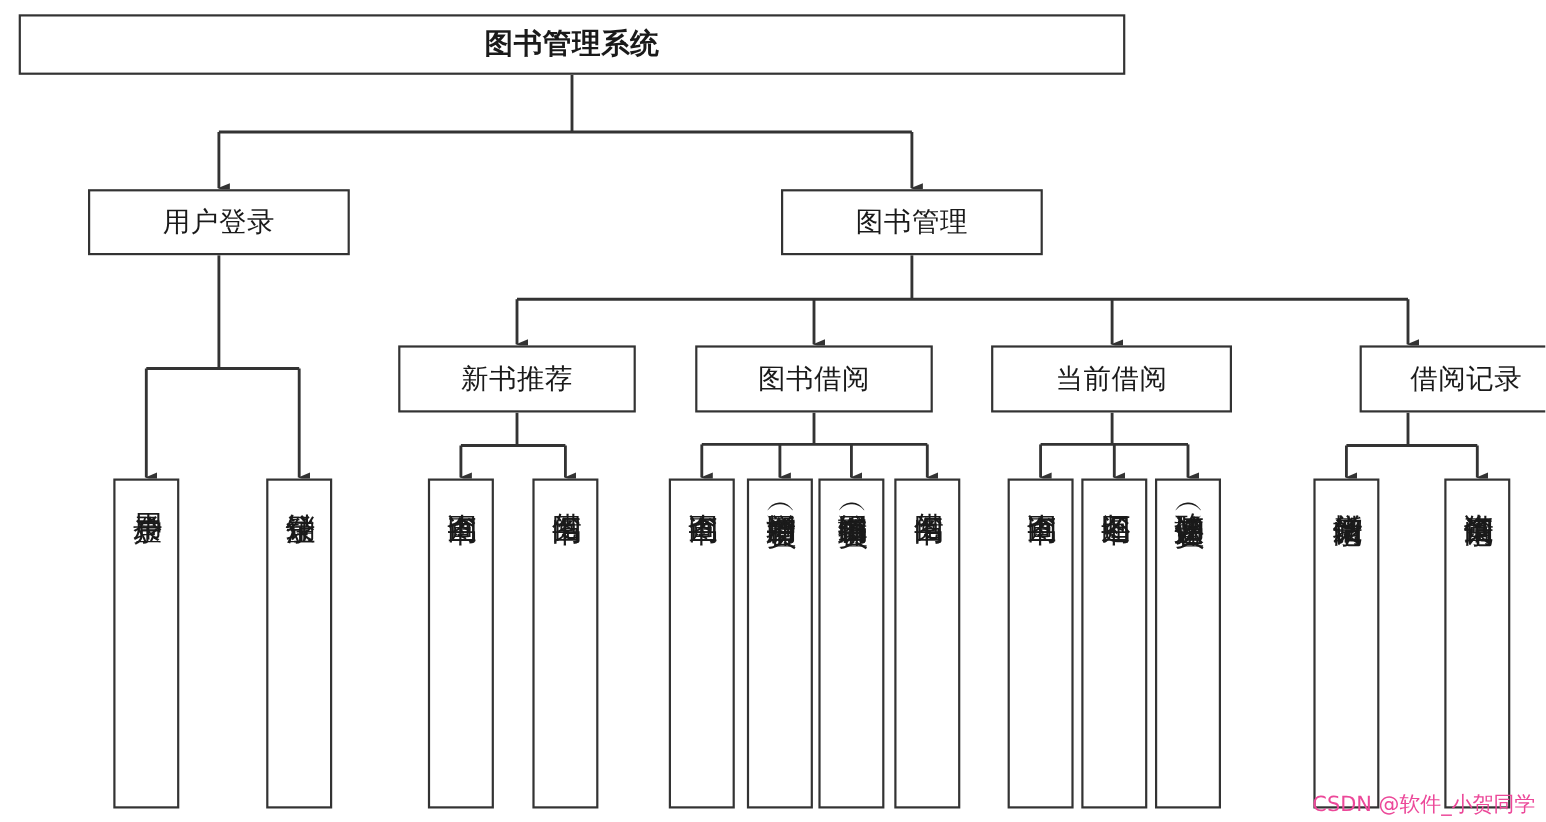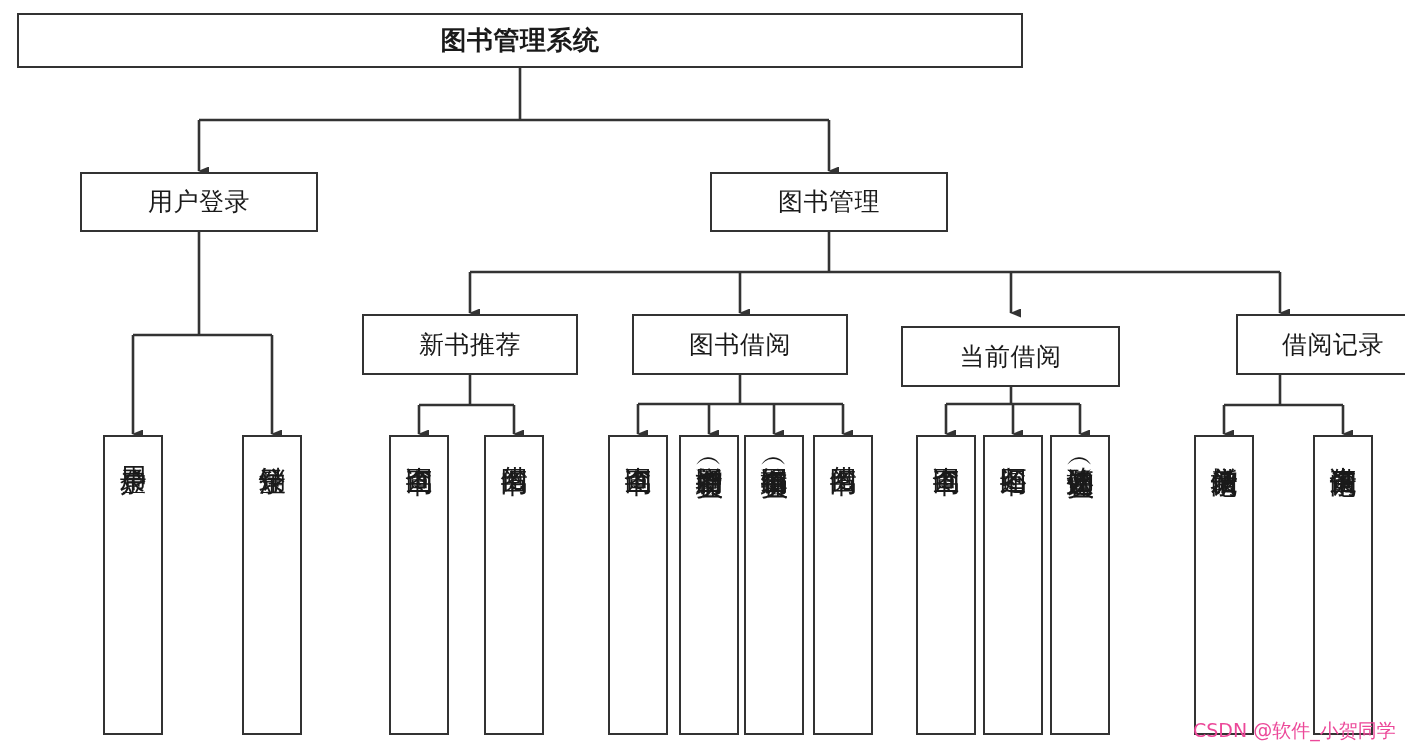--- a/index.html
+++ b/index.html
@@ -109,21 +109,21 @@
       </g>
   </svg>
 
   <div class="node root horiz" style="left: 17px; top: 13px; width: 1006px; height: 55px; font-weight: bold;">图书管理系统</div>
 
   <div class="node horiz" style="left: 80px; top: 172px; width: 238px; height: 60px;">用户登录</div>
   <div class="node horiz" style="left: 710px; top: 172px; width: 238px; height: 60px;">图书管理</div>
 
   <div class="node horiz" style="left: 632px; top: 314px; width: 216px; height: 61px;">图书借阅</div>
   <div class="node horiz" style="left: 362px; top: 314px; width: 216px; height: 61px;">新书推荐</div>
-  <div class="node horiz" style="left: 901px; top: 314px; width: 219px; height: 61px; margin-top: 12px;">当前借阅</div>
+  <div class="node horiz" style="left: 901px; top: 314px; width: 219px; height: 61px;">当前借阅</div>
   <div class="node horiz" style="left: 1236px; top: 314px; width: 194px; height: 61px; text-align: right;">借阅记录</div>
 
   <div class="node vert" style="left: 103px; top: 435px; width: 60px; height: 300px;">
     <span class="vert-text">用户登录</span>
   </div>
   <div class="node vert" style="left: 242px; top: 435px; width: 60px; height: 300px;">
     <span class="vert-text">注销登录</span>
   </div>
   <div class="node vert" style="left: 389px; top: 435px; width: 60px; height: 300px;">
     <span class="vert-text">查询图书</span>

